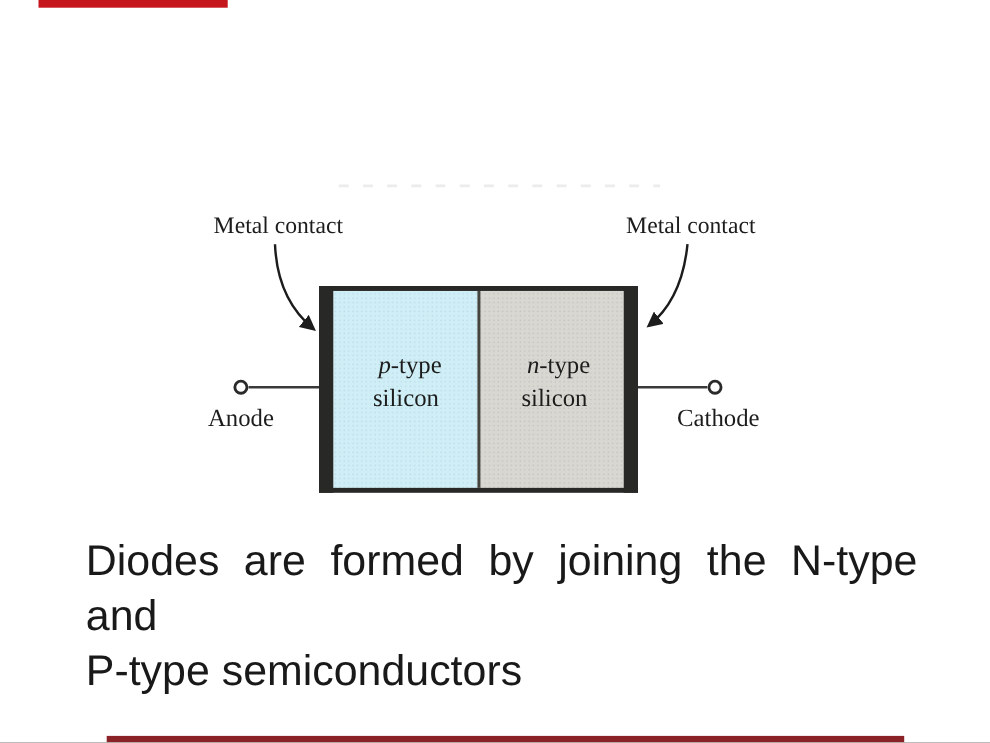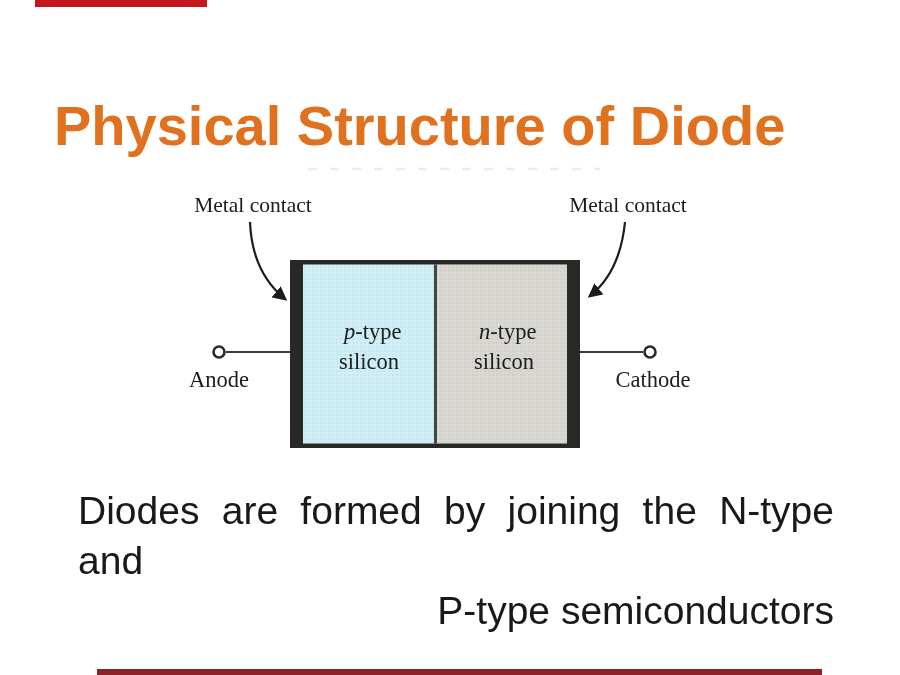--- a/index.html
+++ b/index.html
@@ -29,32 +29,31 @@
   .figure-wrap{
     position:absolute;left:0;top:0;width:900px;height:675px;
     pointer-events:none;
     margin-top:18px;
   }
   .body-text{
     position:absolute;left:78px;top:486px;width:756px;
     font-size:39px;line-height:50px;color:#191919;
   }
   .body-text .l1{text-align:justify;text-align-last:justify;}
-  .body-text .l2{text-align:right;}
+  .body-text .l2{text-align:left;}
   .fig-serif{font-family:"Liberation Serif", serif;}
 </style>
 </head>
 <body>
 
 <div class="slide">
 
   <div class="top-edge-bar"></div>
   <div class="bottom-edge-bar"></div>
 
-  <h1 class="slide-title">Physical Structure of Diode</h1>
 
   <div class="figure-wrap">
     <svg width="900" height="675" viewBox="0 0 900 675">
       <defs>
         <pattern id="dotsP" width="4" height="4" patternUnits="userSpaceOnUse">
           <rect width="4" height="4" fill="#cfeef6"></rect>
           <circle cx="1" cy="1" r="0.7" fill="#b7dde9"></circle>
         </pattern>
         <pattern id="dotsN" width="4" height="4" patternUnits="userSpaceOnUse">
           <rect width="4" height="4" fill="#d8d7d2"></rect>

